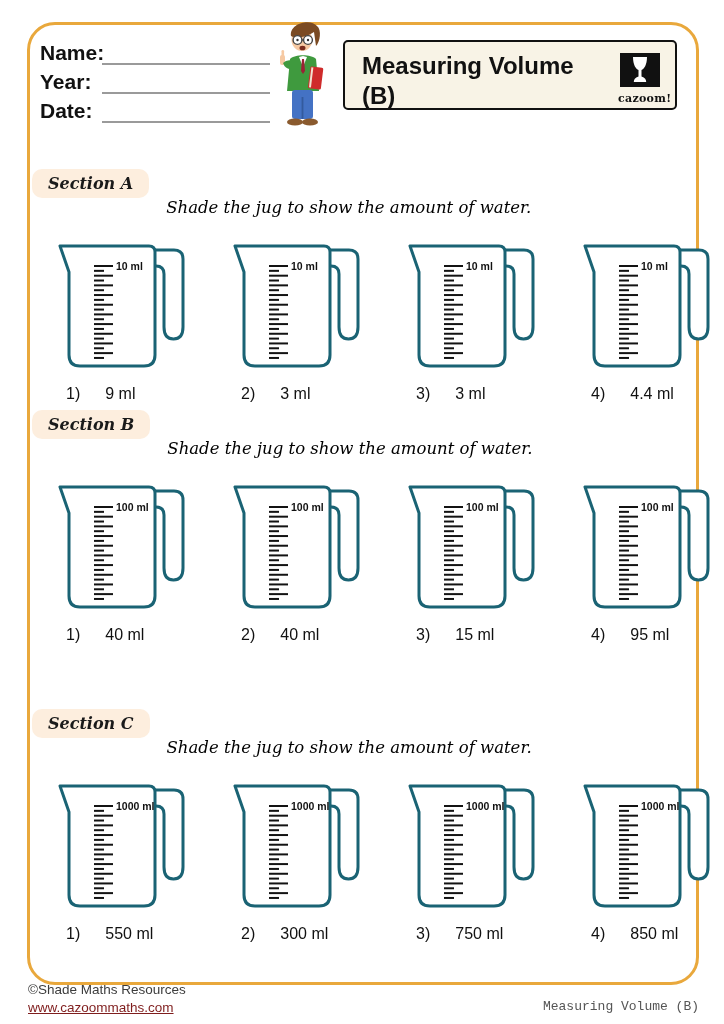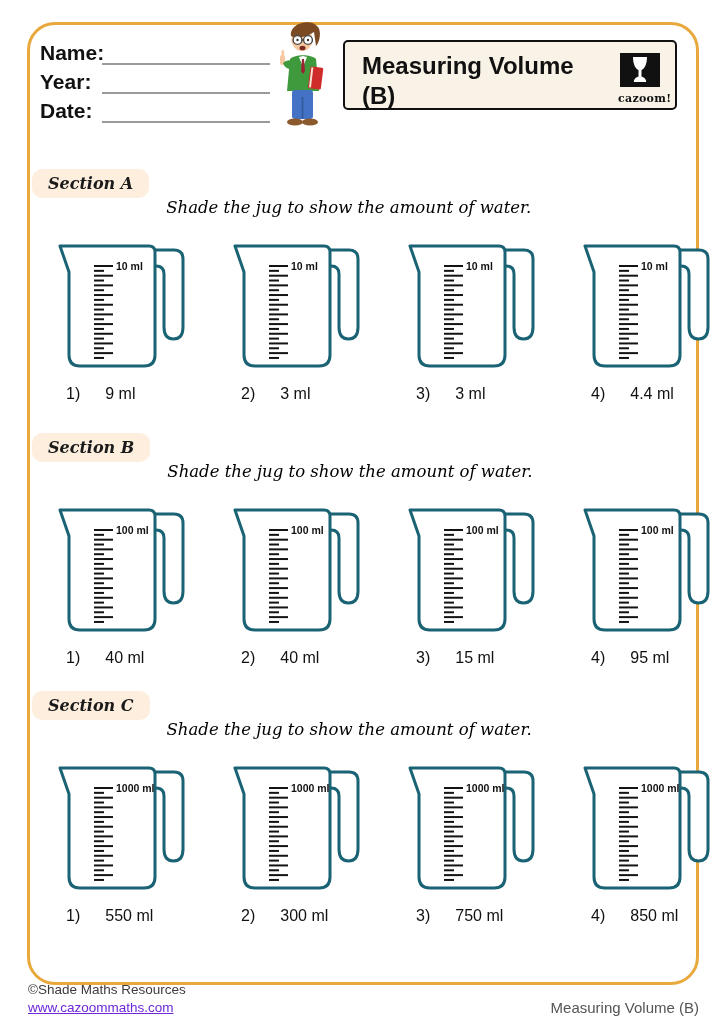--- a/index.html
+++ b/index.html
@@ -28,22 +28,22 @@
   .jug-grid{display:grid;grid-template-columns:repeat(4,150px);column-gap:25px;
             margin:19px 0 0 18px;}
   .jug-cell{width:150px;}
   svg.jug{display:block;width:150px;height:136px;}
   .jug-body,.jug-handle{fill:#fff;stroke:var(--jug);stroke-width:3;stroke-linejoin:round;}
   .jug-ticks line{stroke:var(--tick);stroke-width:2;}
   .jug-scale-text{font:700 10.5px "Liberation Sans",sans-serif;fill:#111;}
   .problem{display:flex;margin-top:13px;padding-left:16px;font-size:16px;gap:25px;}
   
   .footer-left{position:absolute;left:28px;top:981px;font-size:13.5px;color:#3c3c3c;line-height:18px;}
-  .footer-link{color:#6d28d9;text-decoration:underline;cursor:pointer;}
-  .footer-right{position:absolute;right:25px;top:999px;font-size:15px;color:#555;}
+  .footer-link{color:#7f1d1d;text-decoration:underline;cursor:pointer;}
+  .footer-right{position:absolute;right:25px;top:999px;font-size:13px;color:#555;font-family:Liberation Mono, monospace;}
 </style>
 </head>
 <body>
 
 <div id="page">
   <div class="page-border"></div>
 
   <div class="name-block">
     <div class="field-row">
       <span class="field-label">Name:</span>
@@ -243,21 +243,21 @@
           <text class="jug-scale-text" x="66" y="34">10 ml</text>
         </svg>
         <div class="problem">
           <span>4)</span>
           <span>4.4 ml</span>
         </div>
       </div>
     </div>
   </div>
 
-  <div class="section" style="top:414px">
+  <div class="section" style="top:391px">
     <div class="section-head">
       <span class="badge">Section B</span>
       <span class="instruction">Shade the jug to show the amount of water.</span>
     </div>
     <div class="jug-grid">
       <div class="jug-cell">
         <svg class="jug" viewBox="0 0 150 136">
           <path class="jug-handle" d="M 100 14 L 124 14 Q 133 14 133 23 L 133 91 Q 133 103 123.5 103 Q 114 103 114 91 L 114 38 Q 114 30 106 30 L 100 30 Z"></path>
           <path class="jug-body" d="M 10 10 L 99 10 Q 105 10 105 16 L 105 119 Q 105 130 94 130 L 30 130 Q 19 130 19 119 L 19 36 Z"></path>
           <g class="jug-ticks">
@@ -384,21 +384,21 @@
           <text class="jug-scale-text" x="66" y="34">100 ml</text>
         </svg>
         <div class="problem">
           <span>4)</span>
           <span>95 ml</span>
         </div>
       </div>
     </div>
   </div>
 
-  <div class="section" style="top:672px">
+  <div class="section" style="top:690px">
     <div class="section-head">
       <span class="badge">Section C</span>
       <span class="instruction">Shade the jug to show the amount of water.</span>
     </div>
     <div class="jug-grid">
       <div class="jug-cell">
         <svg class="jug" viewBox="0 0 150 136">
           <path class="jug-handle" d="M 100 14 L 124 14 Q 133 14 133 23 L 133 91 Q 133 103 123.5 103 Q 114 103 114 91 L 114 38 Q 114 30 106 30 L 100 30 Z"></path>
           <path class="jug-body" d="M 10 10 L 99 10 Q 105 10 105 16 L 105 119 Q 105 130 94 130 L 30 130 Q 19 130 19 119 L 19 36 Z"></path>
           <g class="jug-ticks">

